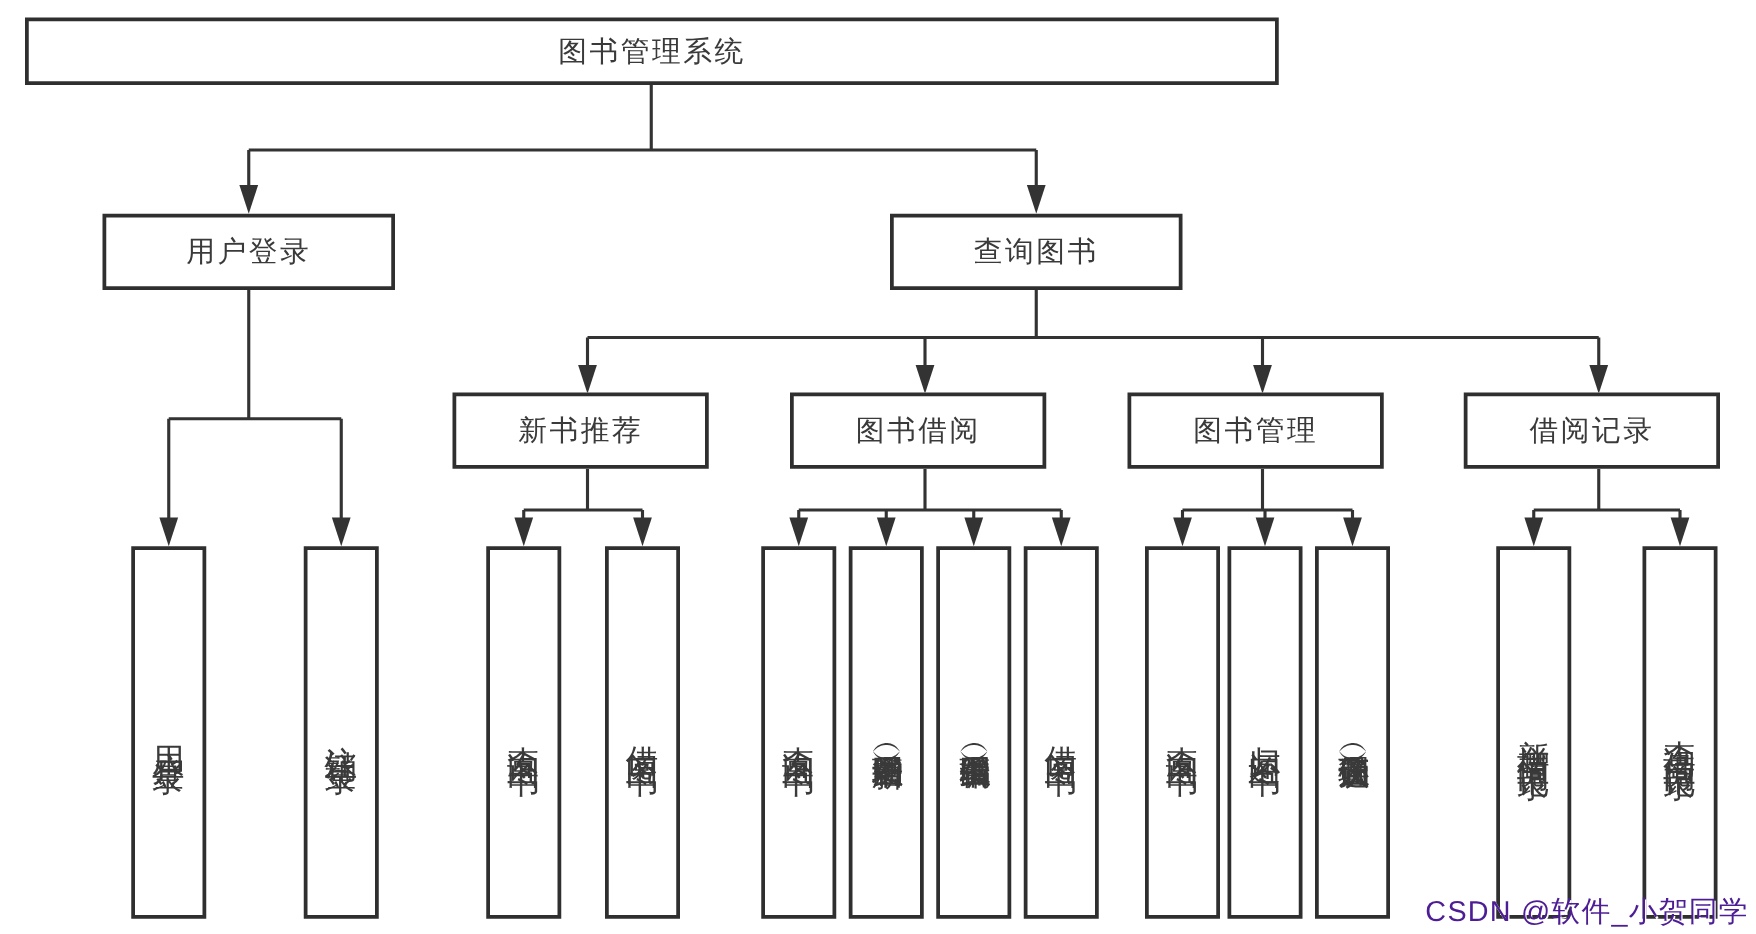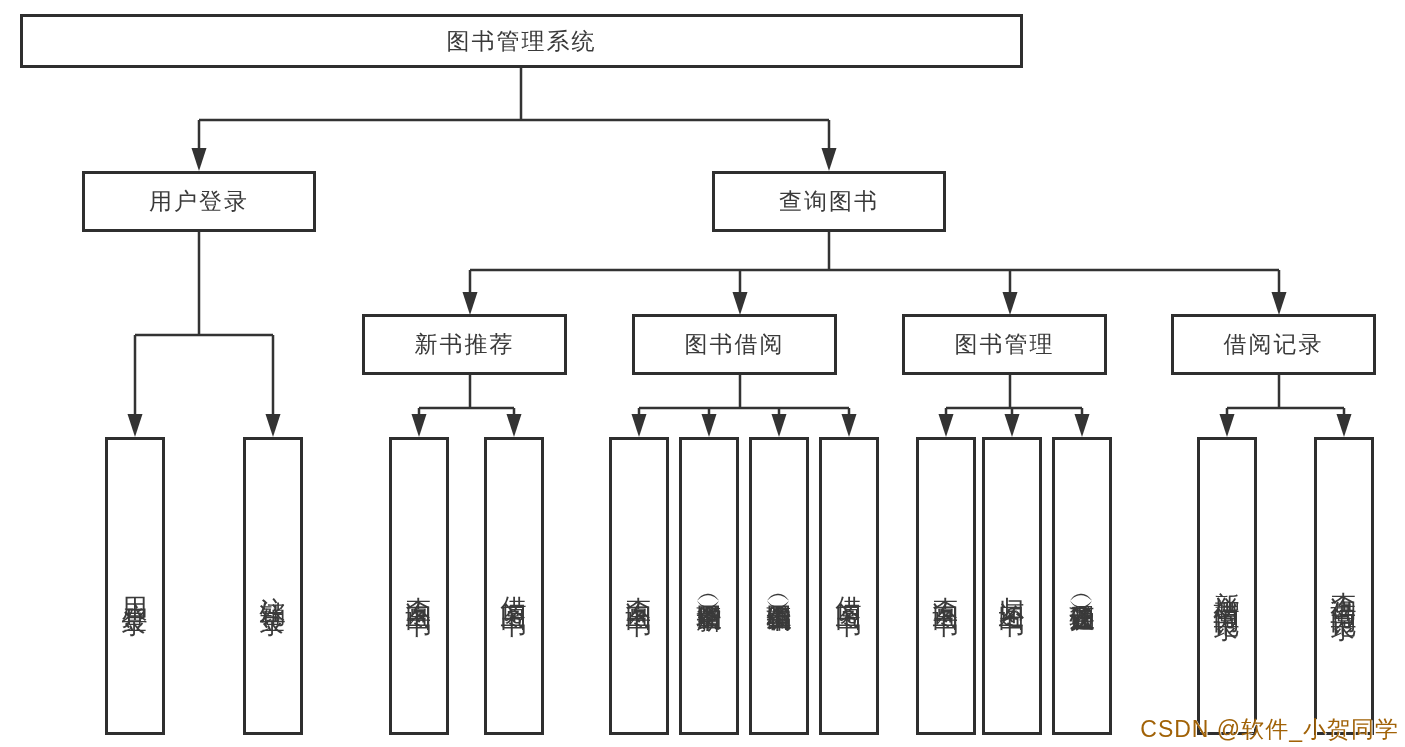--- a/index.html
+++ b/index.html
@@ -18,21 +18,21 @@
   .l3{top:314px;width:205px;height:61px;}
   .hlabel{font-size:23px;letter-spacing:2px;white-space:nowrap;}
   .leaf{top:437px;width:60px;height:298px;}
   .vtext{
     writing-mode:vertical-lr;text-orientation:mixed;
     font-size:26px;letter-spacing:5px;line-height:1;white-space:nowrap;
   }
   .vtext.long{font-size:25px;letter-spacing:0;}
   .watermark{
     position:absolute;z-index:5;right:6px;top:714px;
-    font-size:23px;letter-spacing:1px;color:#a16207;
+    font-size:23px;letter-spacing:1px;color:#4c1d95;
     text-shadow:1px 1px 0 #ffffff;white-space:nowrap;
   }
 </style>
 </head>
 <body>
 
 <div class="canvas">
 
   <svg class="wires" width="1405" height="747" viewBox="0 0 1405 747">
     <g stroke="#333333" stroke-width="2.5" fill="none">

